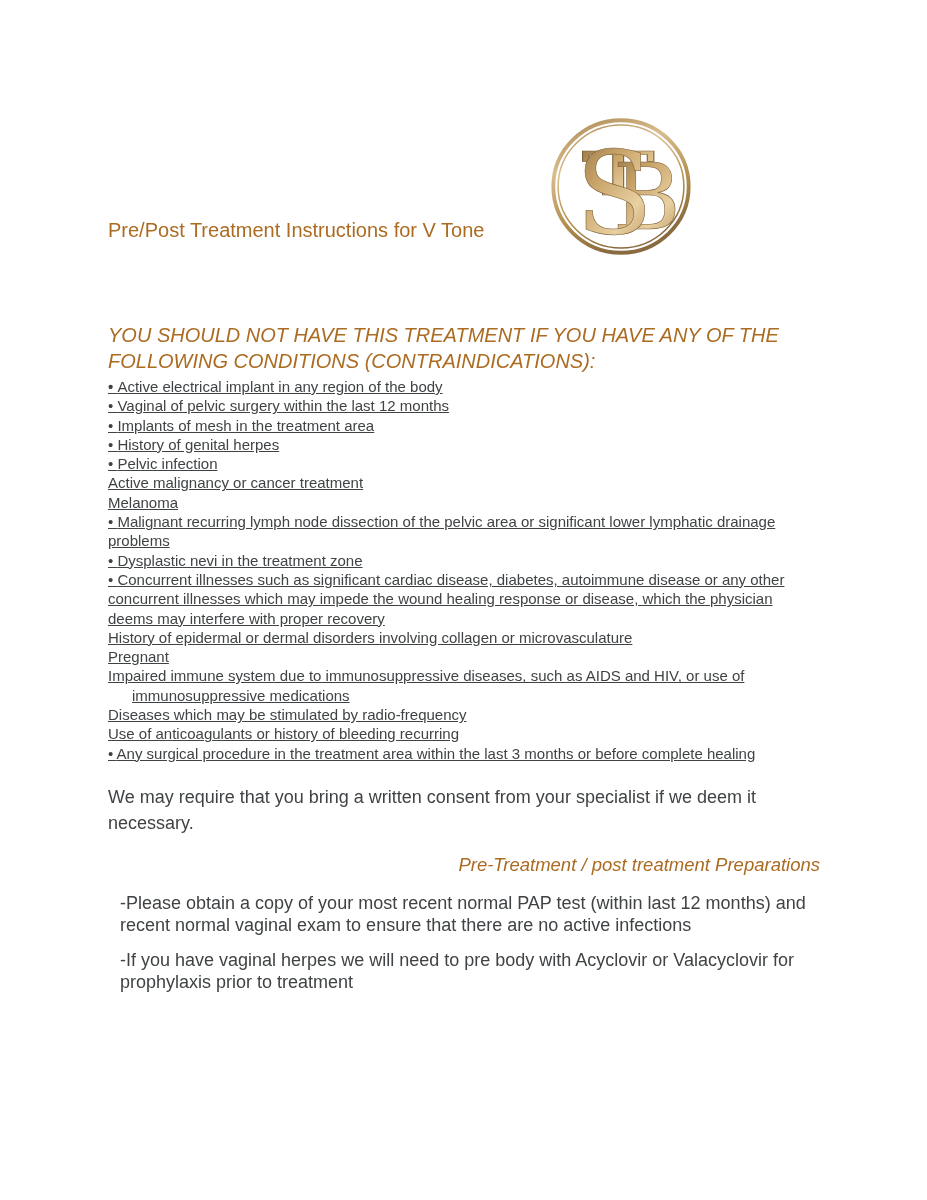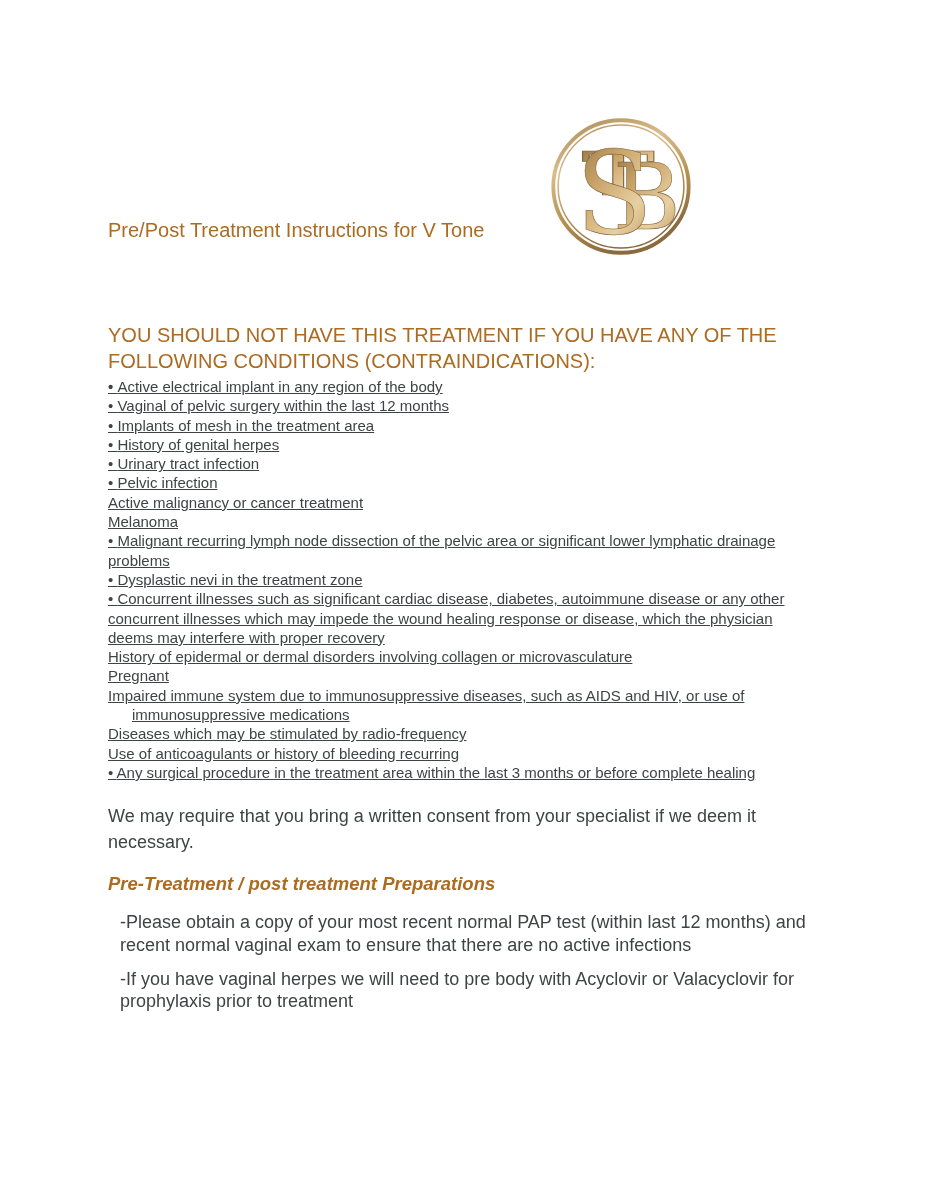--- a/index.html
+++ b/index.html
@@ -41,20 +41,21 @@
     left:108px;
     top:322px;
     width:712px;
   }
   .contra-heading{
     margin:0;
     font-size:20px;
     line-height:26px;
     font-weight:400;
     color:var(--accent);
+    font-style:italic;
   }
   .contra-list{
     margin-top:3px;
     font-size:15px;
     line-height:19.3px;
     color:var(--body-text);
   }
   .citem{margin:0;text-decoration:underline;}
   .citem.hanging{padding-left:24px;text-indent:-24px;}
   .bullet{color:var(--body-text);}
@@ -62,23 +63,24 @@
   .consent-note{
     margin:21px 0 0 0;
     font-size:18px;
     line-height:26px;
     color:var(--body-text);
   }
   .prep-heading{
     margin:17px 0 0 0;
     font-size:18.5px;
     line-height:24px;
-    font-weight:700;
+    font-weight:400;
     font-style:italic;
     color:var(--accent);
+    text-align:right;
   }
   .prep-list{
     margin-top:15px;
     font-size:18px;
     line-height:22.3px;
     color:var(--body-text);
   }
   .prep-list p{margin:12px;}
 </style>
 </head>
@@ -116,21 +118,20 @@
 
   <div class="content">
 
     <h2 class="contra-heading">YOU SHOULD NOT HAVE THIS TREATMENT IF YOU HAVE ANY OF THE FOLLOWING CONDITIONS (CONTRAINDICATIONS):</h2>
 
     <div class="contra-list" id="contra-list">
         <div class="citem"><span class="bullet strong">• </span>Active electrical implant in any region of the body</div>
         <div class="citem"><span class="bullet">• </span>Vaginal of pelvic surgery within the last 12 months</div>
         <div class="citem"><span class="bullet">• </span>Implants of mesh in the treatment area</div>
         <div class="citem"><span class="bullet">• </span>History of genital herpes</div>
-        <div class="citem"><span class="bullet">• </span>Urinary tract infection</div>
         <div class="citem"><span class="bullet">• </span>Pelvic infection</div>
         <div class="citem">Active malignancy or cancer treatment</div>
         <div class="citem">Melanoma</div>
         <div class="citem"><span class="bullet">• </span>Malignant recurring lymph node dissection of the pelvic area or significant lower lymphatic drainage problems</div>
         <div class="citem"><span class="bullet">• </span>Dysplastic nevi in the treatment zone</div>
         <div class="citem"><span class="bullet">• </span>Concurrent illnesses such as significant cardiac disease, diabetes, autoimmune disease or any other concurrent illnesses which may impede the wound healing response or disease, which the physician deems may interfere with proper recovery</div>
         <div class="citem">History of epidermal or dermal disorders involving collagen or microvasculature</div>
         <div class="citem">Pregnant</div>
         <div class="citem hanging">Impaired immune system due to immunosuppressive diseases, such as AIDS and HIV, or use of immunosuppressive medications</div>
         <div class="citem">Diseases which may be stimulated by radio-frequency</div>

